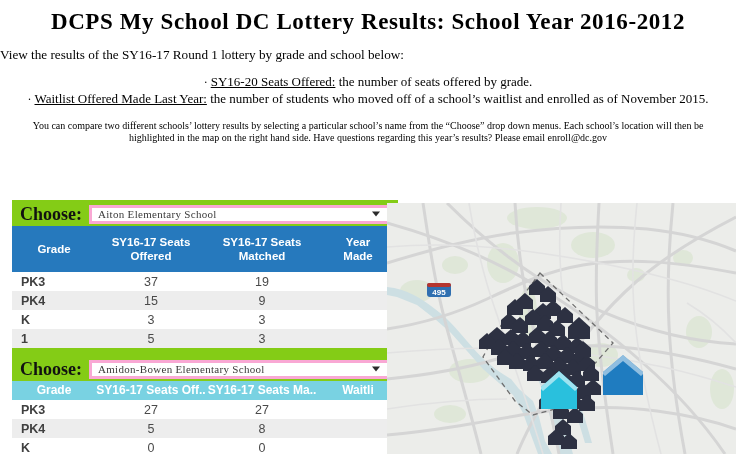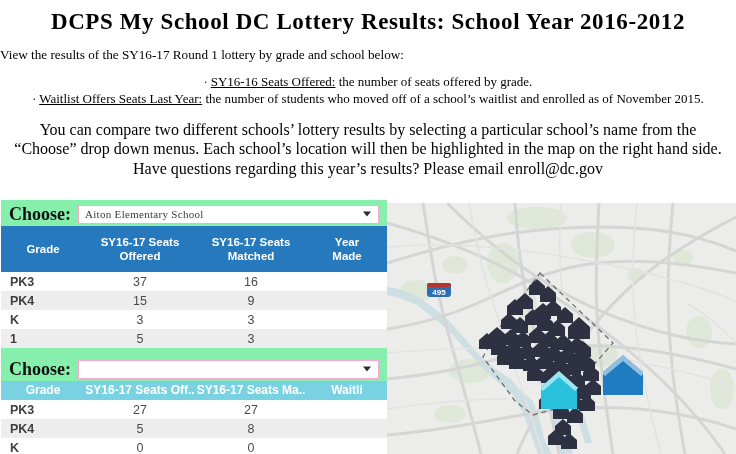--- a/index.html
+++ b/index.html
@@ -46,43 +46,43 @@
   .bullets li .dot {
     font-size: 12px;
     padding-right: 3px;
   }
   .bullets li .term {
     text-decoration: underline;
     white-space: nowrap;
   }
   .intro {
     margin: 12px 14px 0 14px;
-    font-size: 16px;
+    font-size: 10px;
     line-height: 1.22;
     text-align: center;
     text-indent: 0;
   }
 
   
   .viz-area {
     position: absolute;
     left: 0;
     top: 200px;
     width: 736px;
     height: 254px;
     background: #ffffff;
     overflow: hidden;
   }
 
   .panel {
     position: absolute;
-    left: 1px;
+    left: 12px;
     width: 386px;
     overflow: hidden;
-    background: #86efac;
+    background: #84cc16;
   }
   .panel-1 { top: 0px;  height: 155px; }
   .panel-2 { top: 155px; height: 99px; }
 
   .chooser-row {
     display: flex;
     align-items: center;
     height: 26px;
     padding: 3px 0 1px 8px;
     box-sizing: border-box;
@@ -94,21 +94,21 @@
     color: #111111;
     margin-right: 7px;
     white-space: nowrap;
     line-height: 1;
   }
   .select-box {
     position: relative;
     flex: 1;
     height: 19px;
     margin-right: 8px;
-    border: 1px solid #f9a8d4;
+    border: 3px solid #f9a8d4;
     background: #ffffff;
     box-sizing: border-box;
     display: flex;
     align-items: center;
   }
   .select-value {
     font-family: "Liberation Serif", serif;
     font-size: 11px;
     color: #3a3a3a;
     padding-left: 6px;
@@ -186,24 +186,24 @@
 </style>
 </head>
 <body>
 
 <h1 class="page-title">DCPS My School DC Lottery Results: School Year 2016-2012</h1>
 
 <div class="subtitle">View the results of the SY16-17 Round 1 lottery by grade and school below:</div>
 
 <ul class="bullets">
   <li>
-    <span class="dot">·</span><span class="term">SY16-16 Seats Offered:</span><span> the number of seats offered by grade.</span>
+    <span class="dot">·</span><span class="term">SY16-20 Seats Offered:</span><span> the number of seats offered by grade.</span>
   </li>
   <li>
-    <span class="dot">·</span><span class="term">Waitlist Offers Seats Last Year:</span><span> the number of students who moved off of a school’s waitlist and enrolled as of November 2015.</span>
+    <span class="dot">·</span><span class="term">Waitlist Offered Made Last Year:</span><span> the number of students who moved off of a school’s waitlist and enrolled as of November 2015.</span>
   </li>
 </ul>
 
 <p class="intro">You can compare two different schools’ lottery results by selecting a particular school’s name from the “Choose” drop down menus. Each school’s location will then be highlighted in the map on the right hand side. Have questions regarding this year’s results? Please email enroll@dc.gov</p>
 
 <div class="viz-area">
 
   <div class="panel panel-1">
     <div class="chooser-row">
       <span class="chooser-label">Choose:</span>
@@ -222,21 +222,21 @@
           <th class="col-mat">SY16-17 Seats
 Matched</th>
           <th class="col-wait">Year
 Made</th>
         </tr>
       </thead>
       <tbody>
         <tr class="odd">
           <td class="grade-cell">PK3</td>
           <td>37</td>
-          <td>16</td>
+          <td>19</td>
           <td></td>
         </tr>
         <tr class="even">
           <td class="grade-cell">PK4</td>
           <td>15</td>
           <td>9</td>
           <td></td>
         </tr>
         <tr class="odd">
           <td class="grade-cell">K</td>
@@ -251,20 +251,21 @@
           <td></td>
         </tr>
       </tbody>
     </table>
   </div>
 
   <div class="panel panel-2">
     <div class="chooser-row">
       <span class="chooser-label">Choose:</span>
       <div class="select-box">
+        <span class="select-value">Amidon-Bowen Elementary School</span>
         <span class="select-arrow"></span>
       </div>
     </div>
 
     <table class="lot-table t2">
       <thead>
         <tr>
           <th class="col-grade">Grade</th>
           <th class="col-off">SY16-17 Seats Off..</th>
           <th class="col-mat">SY16-17 Seats Ma..</th>

